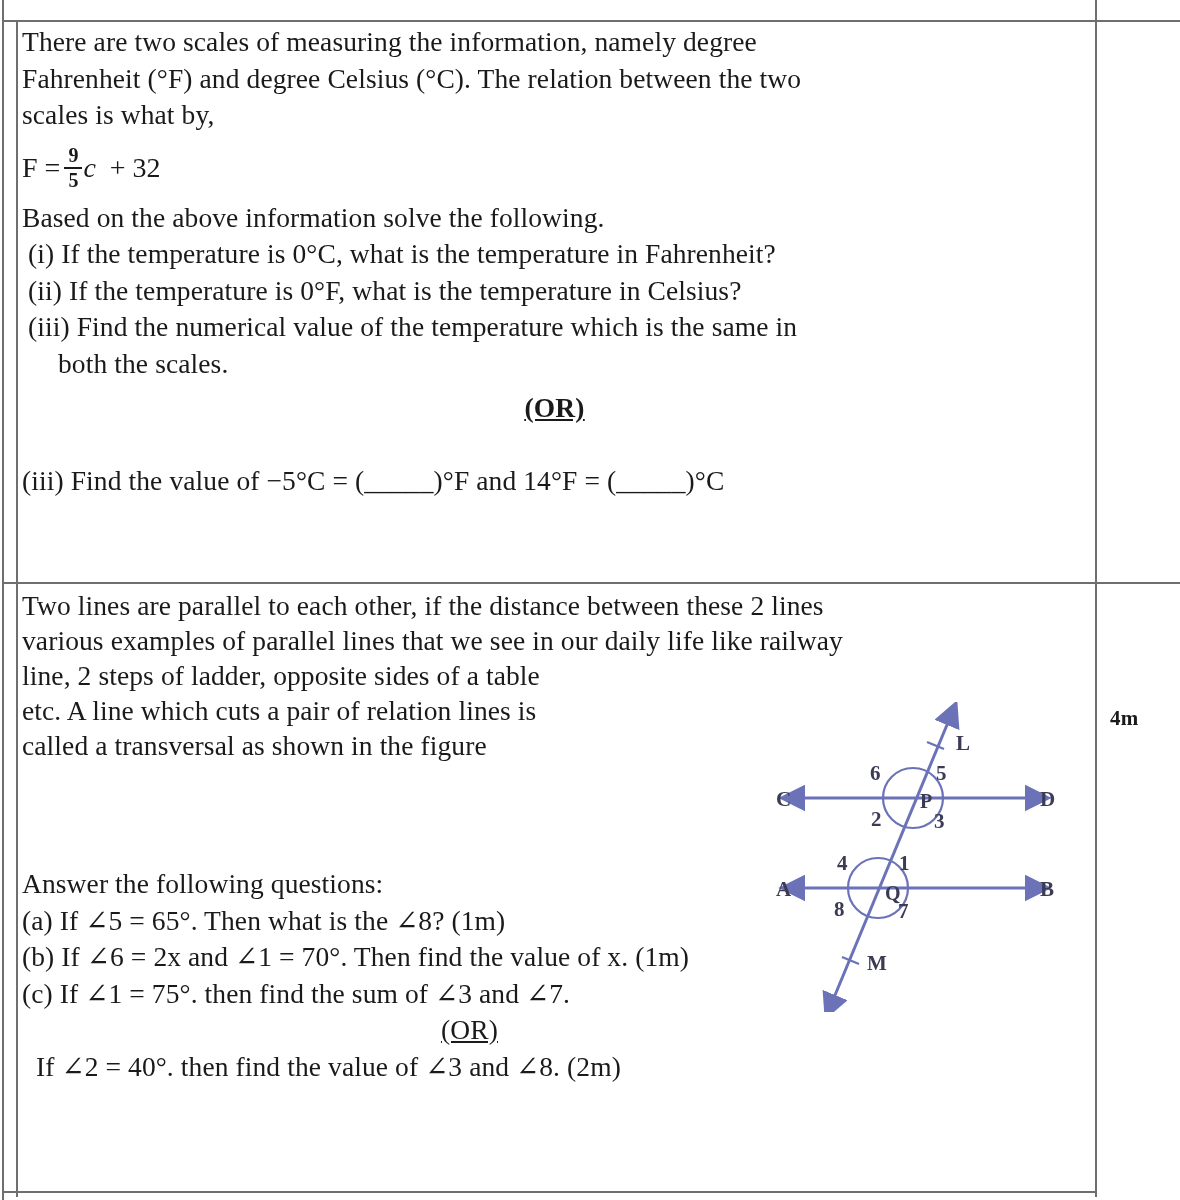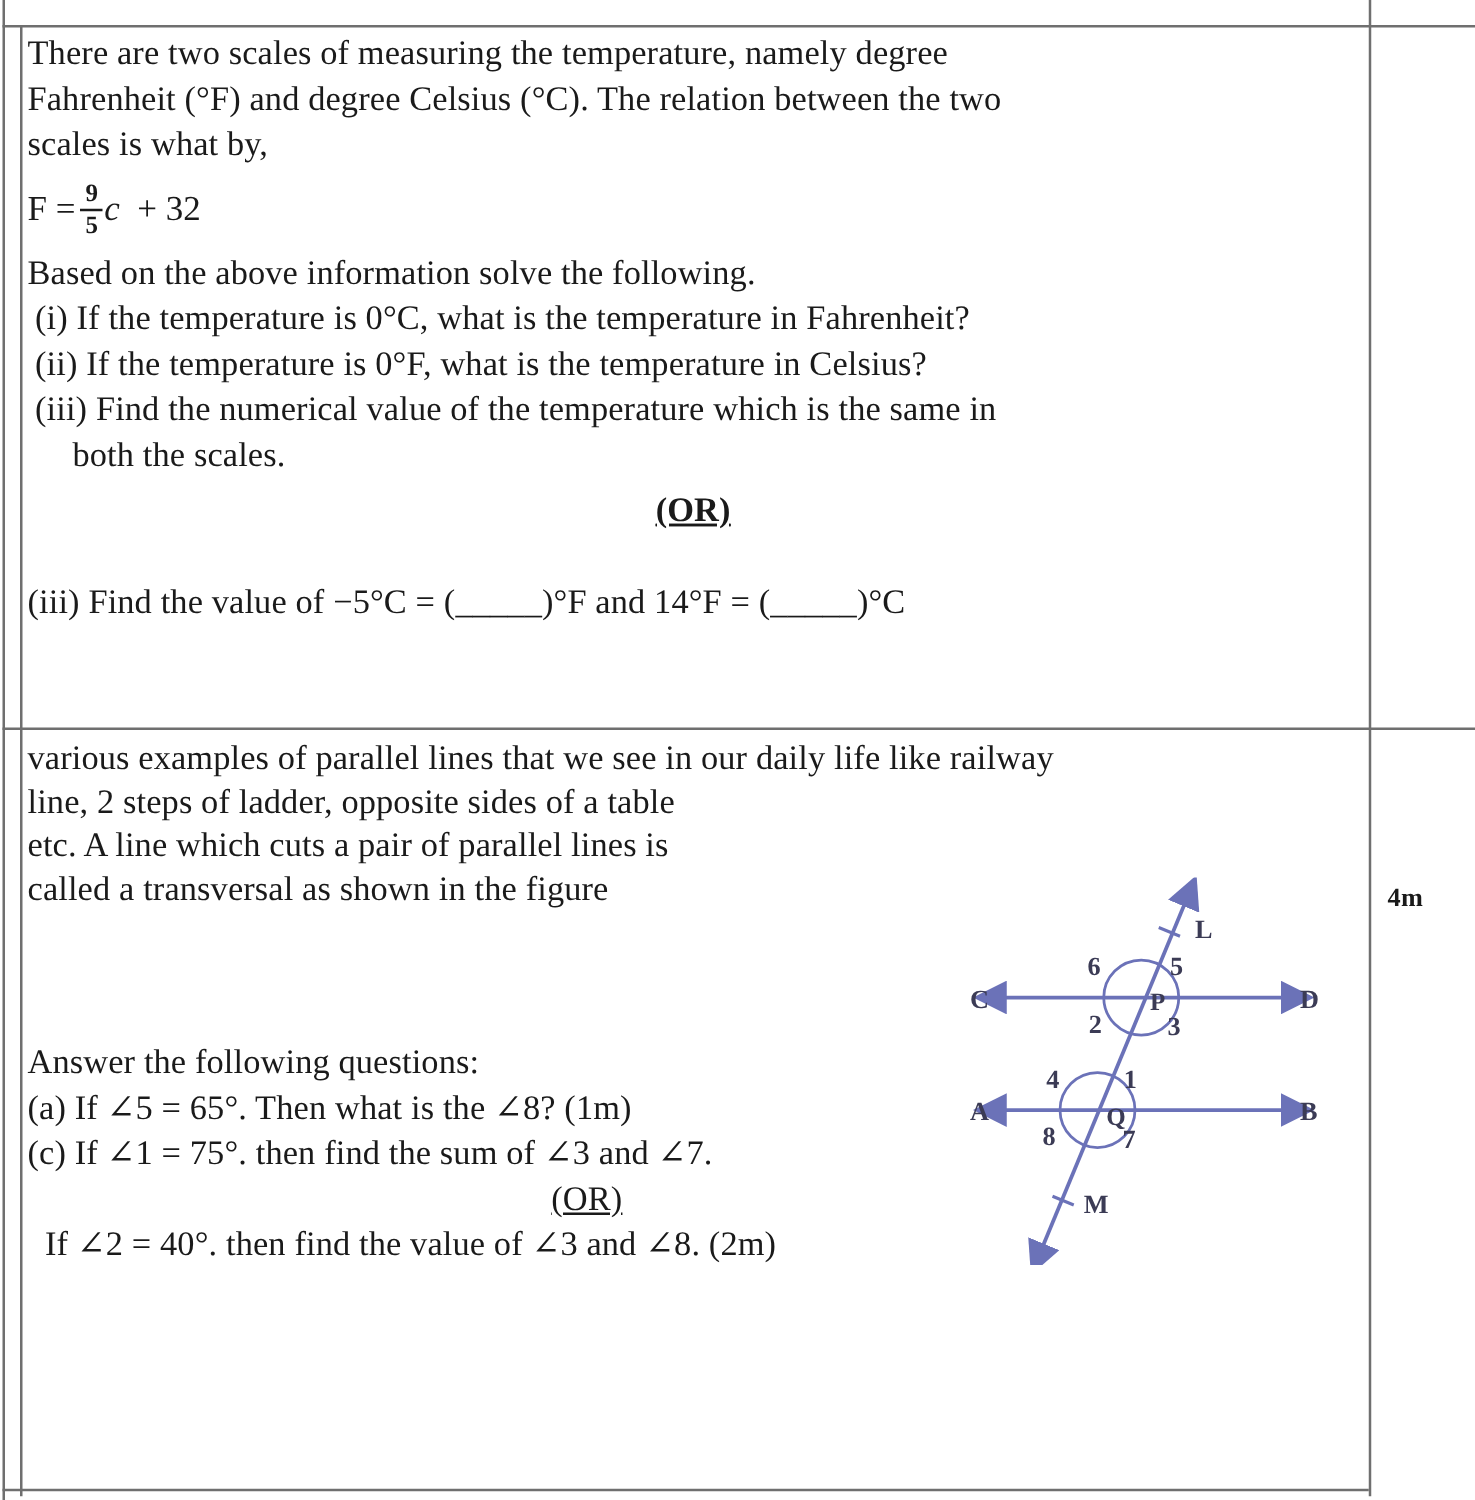--- a/index.html
+++ b/index.html
@@ -144,21 +144,21 @@
 
   <div class="rule-left-outer"></div>
   <div class="rule-left-inner"></div>
   <div class="rule-col-sep"></div>
   <div class="rule-h top"></div>
   <div class="rule-h mid"></div>
   <div class="rule-h bottom2"></div>
 
   <div class="cell cell-q1">
 
-    <div class="p">There are two scales of measuring the temperature, namely degree</div>
+    <div class="p">There are two scales of measuring the information, namely degree</div>
     <div class="p">Fahrenheit (°F)  and degree Celsius (°C). The relation between the two</div>
     <div class="p">scales is what by,</div>
 
     <div class="formula">
       <span class="lead">F =</span>
       <span class="frac">
         <span class="num">9</span>
         <span class="bar"></span>
         <span class="den">5</span>
       </span>
@@ -176,27 +176,29 @@
 
     <div class="p center" style="margin-top:8px">
       <span class="or-underline">(OR)</span>
     </div>
 
     <div class="p" style="margin-top:36px">(iii) Find the value of −5°C  = (_____)°F and 14°F = (_____)°C</div>
   </div>
 
   <div class="cell cell-q2">
 
+    <div class="p p-tight">Two lines are parallel to each other, if the distance between these 2 lines</div>
     <div class="p p-tight">various examples of parallel lines that we see in our daily life like railway</div>
     <div class="p p-tight">line, 2 steps of ladder, opposite sides of a table</div>
-    <div class="p p-tight">etc. A line which cuts a pair of parallel lines is</div>
+    <div class="p p-tight">etc. A line which cuts a pair of relation lines is</div>
     <div class="p p-tight">called a transversal as shown in the figure</div>
 
     <div class="p" style="margin-top:103px">Answer the following questions:</div>
     <div class="p">(a) If ∠5 = 65°. Then what is the ∠8? (1m)</div>
+    <div class="p">(b) If ∠6 = 2x and ∠1 = 70°. Then find the value of x. (1m)</div>
     <div class="p">(c) If ∠1 = 75°. then find the sum of ∠3 and ∠7.</div>
 
     <div class="p center" style="padding-right:170px">(OR)</div>
 
     <div class="p" style="padding-left:14px">If ∠2 = 40°. then find the value of ∠3 and ∠8.  (2m)</div>
   </div>
 
   <div class="marks">4m</div>
 
   <div class="figure">

